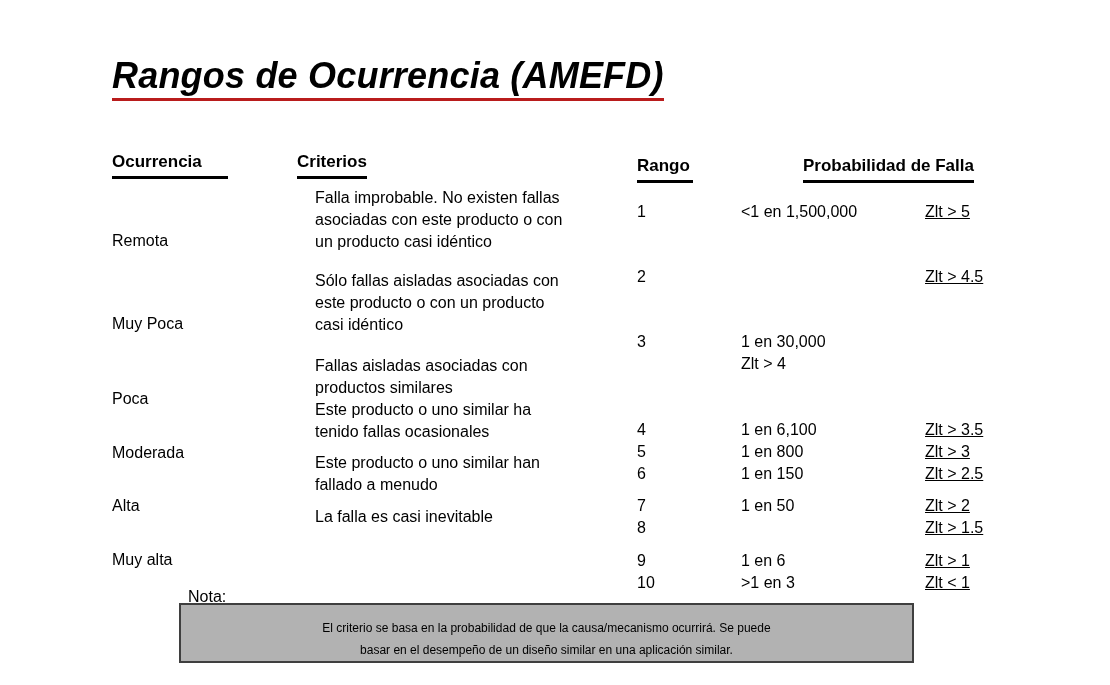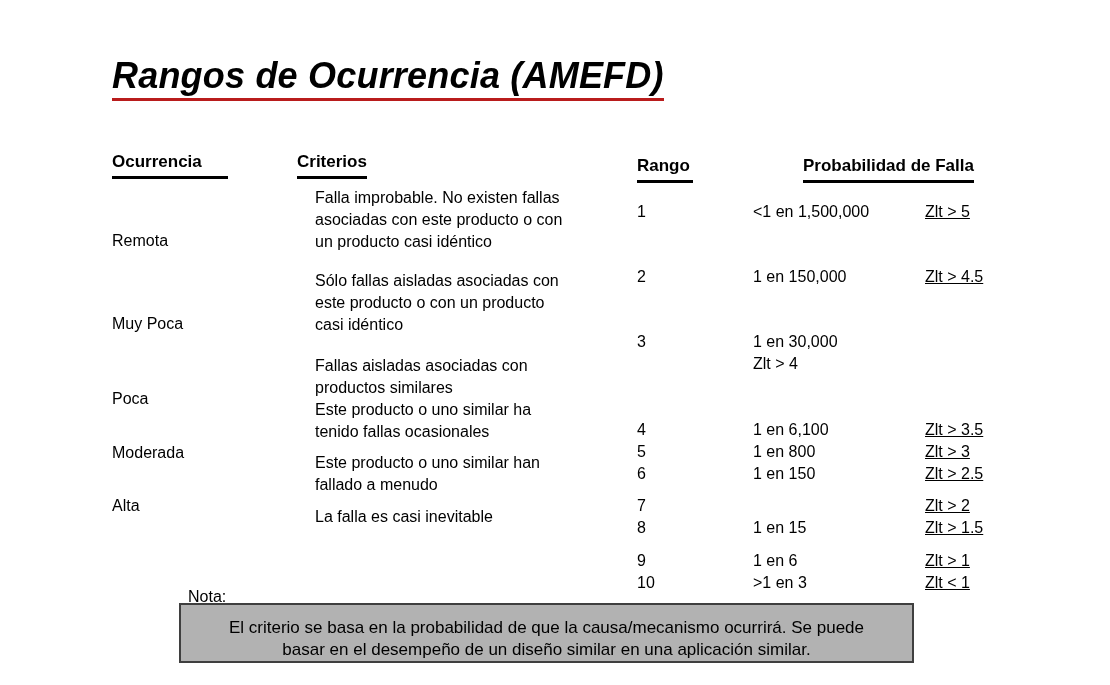--- a/index.html
+++ b/index.html
@@ -27,50 +27,51 @@
     position:absolute; left:112px; width:175px;
     font-size:16px; line-height:22px;margin-top:43px;
   }
   .occ-crit {
     position:absolute; left:315px; width:330px;
     font-size:16px; line-height:22px; white-space:pre-line;
   }
   .rank-row { position:absolute; left:637px; width:420px; height:22px;
     font-size:16px; line-height:22px; }
   .cell-rango { position:absolute; left:0;    width:70px;  }
-  .cell-prob  { position:absolute; left:116px; width:190px; white-space:pre-line; }
+  .cell-prob  { position:absolute; left:104px; width:190px; white-space:pre-line; }
   .cell-zlt   { position:absolute; left:288px; width:110px;text-decoration:underline; }
 
   .nota-label { position:absolute; left:188px; top:586px; font-size:16px; line-height:22px; }
   .note-box {
     position:absolute; left:179px; top:603px; width:731px; height:44px;
     background:var(--note-bg,#b2b2b2); border:2px solid var(--note-border,#3f3f3f);
     padding-top:12px;
   }
   .note-text {
-    font-size:17px; line-height:22px; text-align:center; white-space:pre-line;
+    font-size:12px; line-height:22px; text-align:center; white-space:pre-line;
   }
 </style>
 </head>
 <body>
 
 <div class="page" style="color: rgb(0, 0, 0);">
 
   <h1 class="title">Rangos de Ocurrencia (AMEFD)</h1>
 
   <div class="hdr hdr-ocurrencia">Ocurrencia</div>
   <div class="hdr hdr-criterios">Criterios</div>
   <div class="hdr hdr-rango">Rango</div>
   <div class="hdr hdr-probabilidad">Probabilidad de Falla</div>
 
   <div class="occ-label" style="top:187px">Remota</div>
   <div class="occ-label" style="top:270px">Muy Poca</div>
   <div class="occ-label" style="top:345px">Poca</div>
   <div class="occ-label" style="top:399px">Moderada</div>
   <div class="occ-label" style="top:452px">Alta</div>
+  <div class="occ-label" style="top:506px">Muy alta</div>
 
   <div class="occ-crit" style="top:187px">Falla improbable. No existen fallas
 asociadas con este producto o con
 un producto casi idéntico</div>
   <div class="occ-crit" style="top:270px">Sólo fallas aisladas asociadas con
 este producto o con un producto
 casi idéntico</div>
   <div class="occ-crit" style="top:355px">Fallas aisladas asociadas con
 productos similares</div>
   <div class="occ-crit" style="top:399px">Este producto o uno similar ha
@@ -79,21 +80,20 @@
 fallado a menudo</div>
   <div class="occ-crit" style="top:506px">La falla es casi inevitable</div>
 
   <div class="rank-row" style="top:201px">
     <span class="cell-rango">1</span>
     <span class="cell-prob">&lt;1 en 1,500,000</span>
     <span class="cell-zlt">Zlt &gt; 5</span>
   </div>
   <div class="rank-row" style="top:266px">
     <span class="cell-rango">2</span>
-    <span class="cell-prob">1 en 150,000</span>
     <span class="cell-zlt">Zlt &gt; 4.5</span>
   </div>
   <div class="rank-row" style="top:331px">
     <span class="cell-rango">3</span>
     <span class="cell-prob">1 en 30,000
 Zlt &gt; 4</span>
     <span class="cell-zlt"></span>
   </div>
   <div class="rank-row" style="top:419px">
     <span class="cell-rango">4</span>
@@ -105,25 +105,25 @@
     <span class="cell-prob">1 en 800</span>
     <span class="cell-zlt">Zlt &gt; 3</span>
   </div>
   <div class="rank-row" style="top:463px">
     <span class="cell-rango">6</span>
     <span class="cell-prob">1 en 150</span>
     <span class="cell-zlt">Zlt &gt; 2.5</span>
   </div>
   <div class="rank-row" style="top:495px">
     <span class="cell-rango">7</span>
+    <span class="cell-prob">1 en 50</span>
     <span class="cell-zlt">Zlt &gt; 2</span>
   </div>
   <div class="rank-row" style="top:517px">
     <span class="cell-rango">8</span>
-    <span class="cell-prob">1 en 15</span>
     <span class="cell-zlt">Zlt &gt; 1.5</span>
   </div>
   <div class="rank-row" style="top:550px">
     <span class="cell-rango">9</span>
     <span class="cell-prob">1 en 6</span>
     <span class="cell-zlt">Zlt &gt; 1</span>
   </div>
   <div class="rank-row" style="top:572px">
     <span class="cell-rango">10</span>
     <span class="cell-prob">&gt;1 en 3</span>

